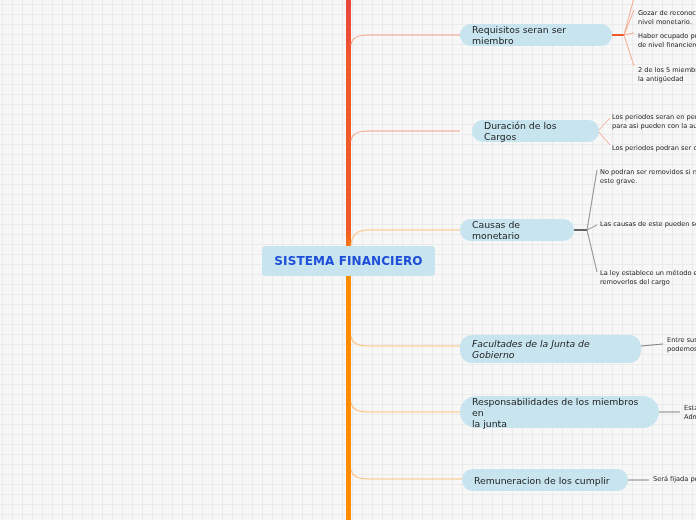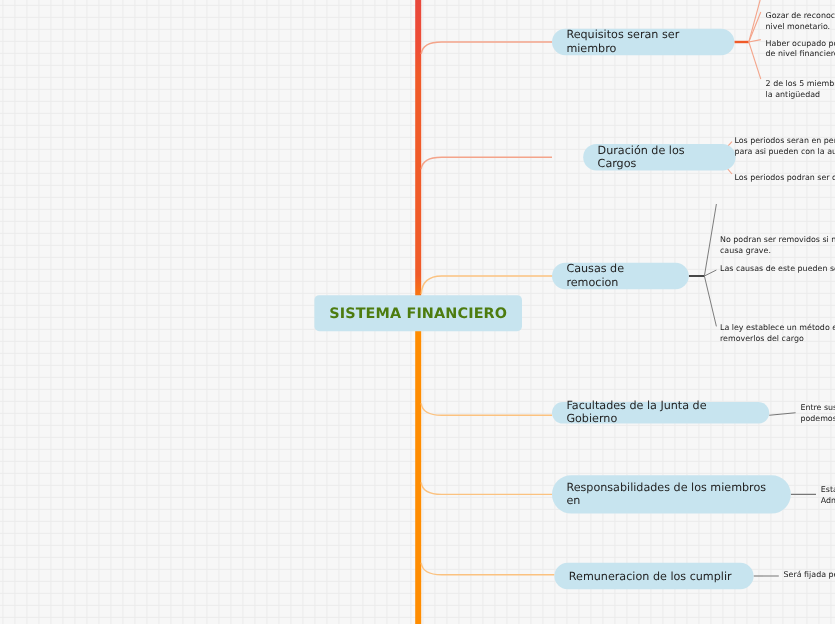--- a/index.html
+++ b/index.html
@@ -32,21 +32,21 @@
   .central {
     position: absolute;
     left: 262px; top: 246px;
     width: 173px; height: 30px;
     background: #c7e4ef;
     border-radius: 4px;
     display: flex; align-items: center; justify-content: center;
     font-family: "DejaVu Sans", sans-serif;
     font-weight: bold;
     font-size: 12px;
-    color: #4d7c0f;
+    color: #1d4ed8;
     letter-spacing: 0.1px;
   }
   .topic {
     position: absolute;
     background: #c7e4ef;
     border-radius: 12px;
     display: flex; align-items: center;
     padding: 0 12px;
     box-sizing: border-box;
     font-family: "DejaVu Sans", sans-serif;
@@ -132,57 +132,58 @@
   </div>
   <div class="leaf" style="left:638px; top:32px;">
     <div>Haber ocupado po</div>
     <div>de nivel financiero</div>
   </div>
   <div class="leaf" style="left:638px; top:66px;">
     <div>2 de los 5 miembr</div>
     <div>la antigüedad</div>
   </div>
 
-  <div class="topic" style="left:486px; top:120px; width:127px; height:22px;justify-content:center;">
+  <div class="topic" style="left:472px; top:120px; width:127px; height:22px;justify-content:center;">
     <span>Duración de los Cargos</span>
   </div>
   <div class="leaf" style="left:612px; top:113px;">
     <div>Los periodos seran en per</div>
     <div>para asi pueden con la au</div>
   </div>
   <div class="leaf" style="left:612px; top:144px;">
     <div>Los periodos podran ser d</div>
   </div>
 
   <div class="topic" style="left:460px; top:219px; width:114px; height:22px;">
-    <span>Causas de remocion</span>
+    <span>Causas de monetario</span>
   </div>
-  <div class="leaf" style="left:600px; top:168px;margin-top:28px;">
+  <div class="leaf" style="left:600px; top:168px;">
     <div>No podran ser removidos si n</div>
-    <div>causa grave.</div>
+    <div>este grave.</div>
   </div>
   <div class="leaf" style="left:600px; top:220px;">
     <div>Las causas de este pueden se</div>
   </div>
   <div class="leaf" style="left:600px; top:269px;">
     <div>La ley establece un método e</div>
     <div>removerlos del cargo</div>
   </div>
 
-  <div class="topic" style="left:460px; top:335px; width:181px; height:18px;">
+  <div class="topic" style="left:460px; top:335px; width:181px; height:28px;font-style:italic;">
     <span>Facultades de la Junta de Gobierno</span>
   </div>
   <div class="leaf" style="left:667px; top:336px;">
     <div>Entre sus</div>
     <div>podemos</div>
   </div>
 
   <div class="topic two-line" style="left:460px; top:396px; width:199px; height:32px;align-items:center;">
     <div>
       <div>Responsabilidades de los miembros en</div>
+      <div>la junta</div>
     </div>
   </div>
   <div class="leaf" style="left:684px; top:404px;">
     <div>Esta</div>
     <div>Adm</div>
   </div>
 
   <div class="topic" style="left:462px; top:469px; width:166px; height:22px;">
     <span>Remuneracion de los cumplir</span>
   </div>

